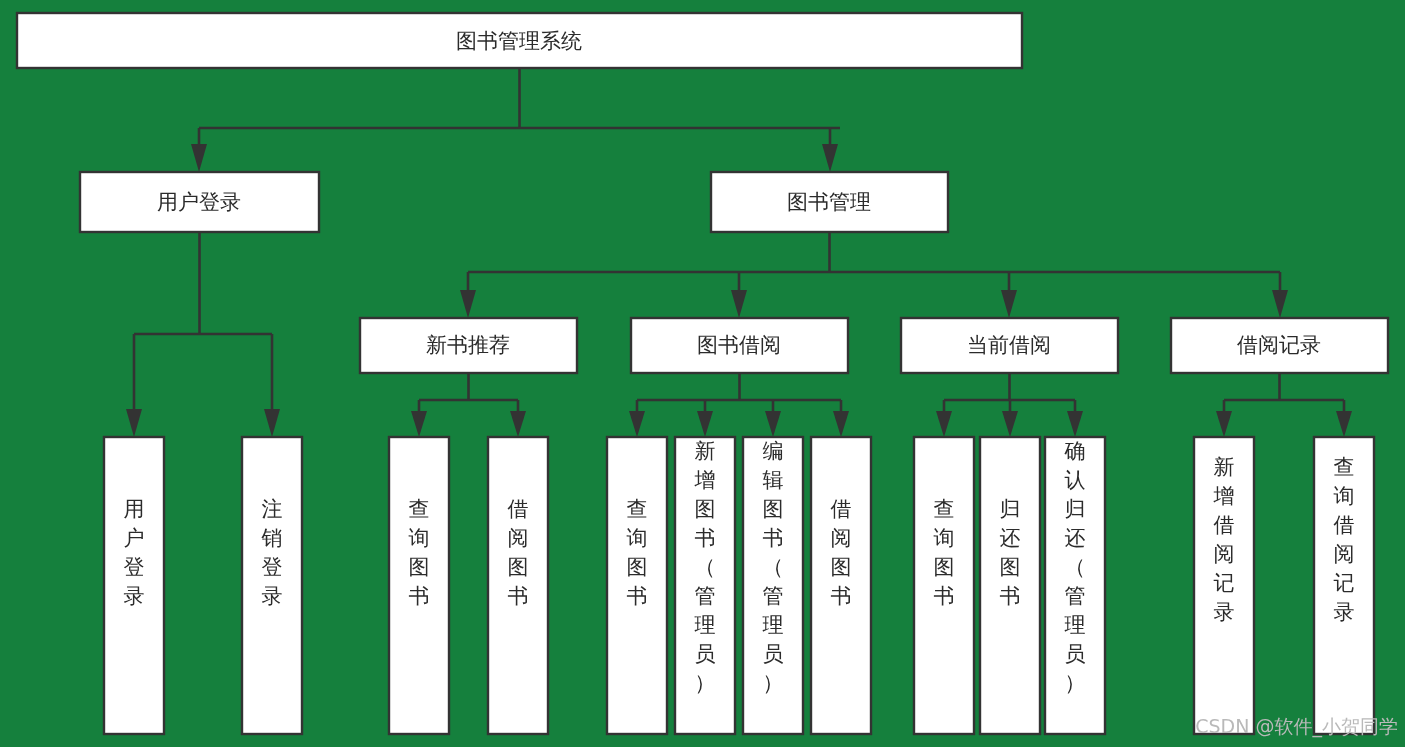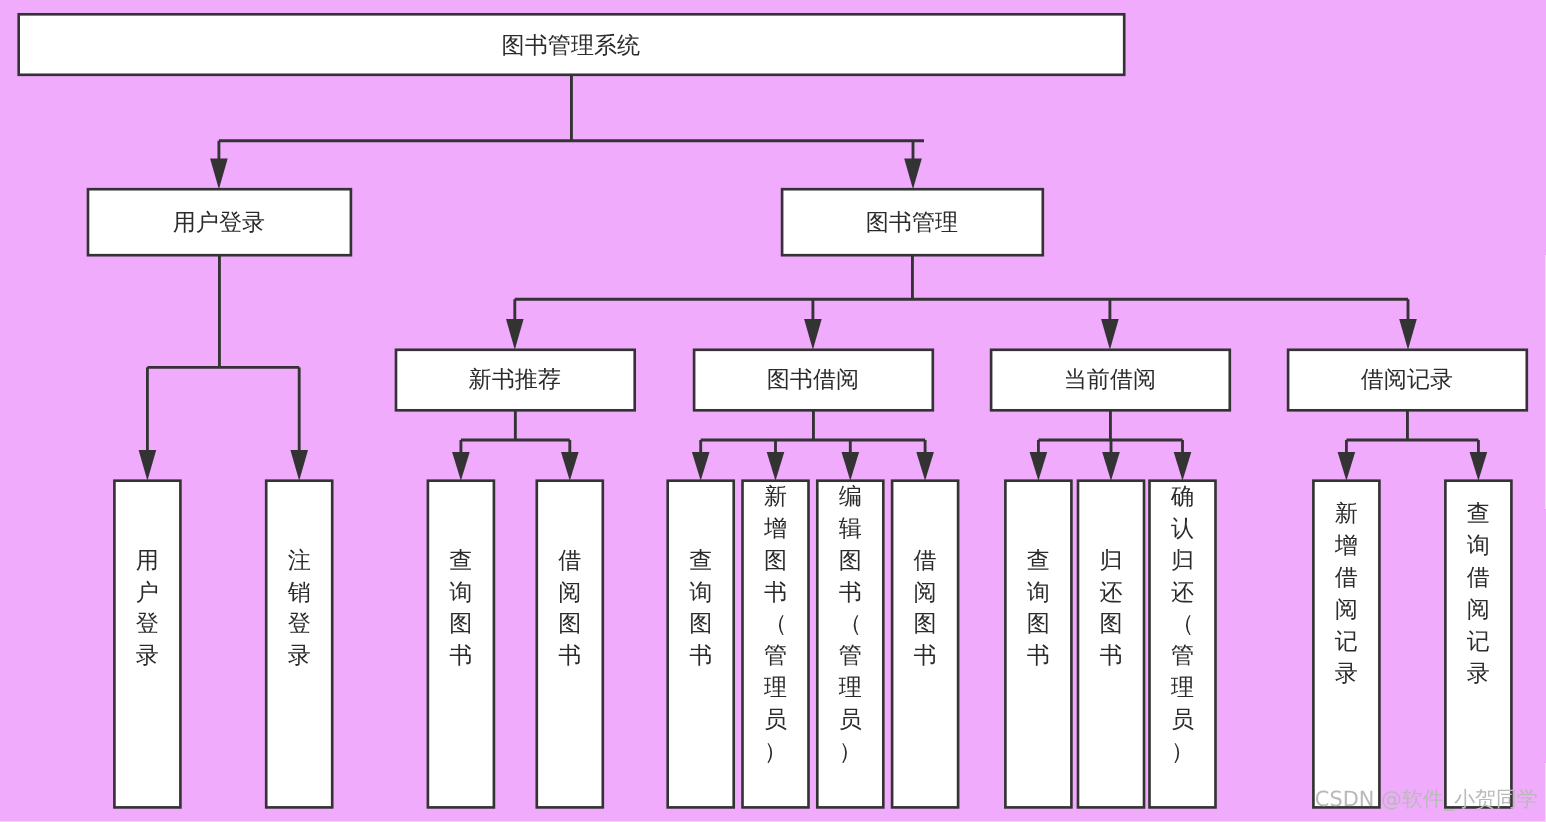--- a/index.html
+++ b/index.html
@@ -8,21 +8,21 @@
     padding: 0;
     background: #ffffff;
   }
   body {
     font-family: "DejaVu Sans", "Liberation Sans", sans-serif;
   }
   #diagram-root {
     position: relative;
     width: 1405px;
     height: 747px;
-    background: #f0abfc;
+    background: #15803d;
     overflow: hidden;
   }
   svg.flowchart {
     display: block;
     width: 1405px;
     height: 747px;
   }
   .node-box {
     fill: #ffffff;
     stroke: #333333;

